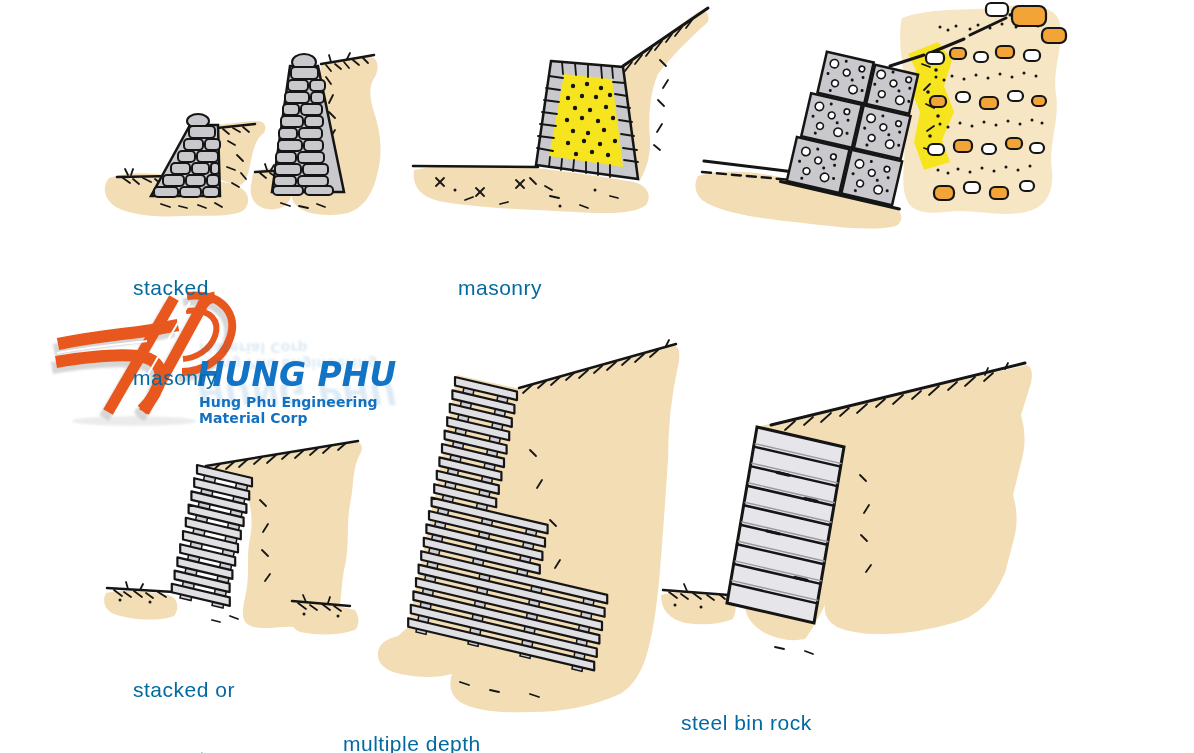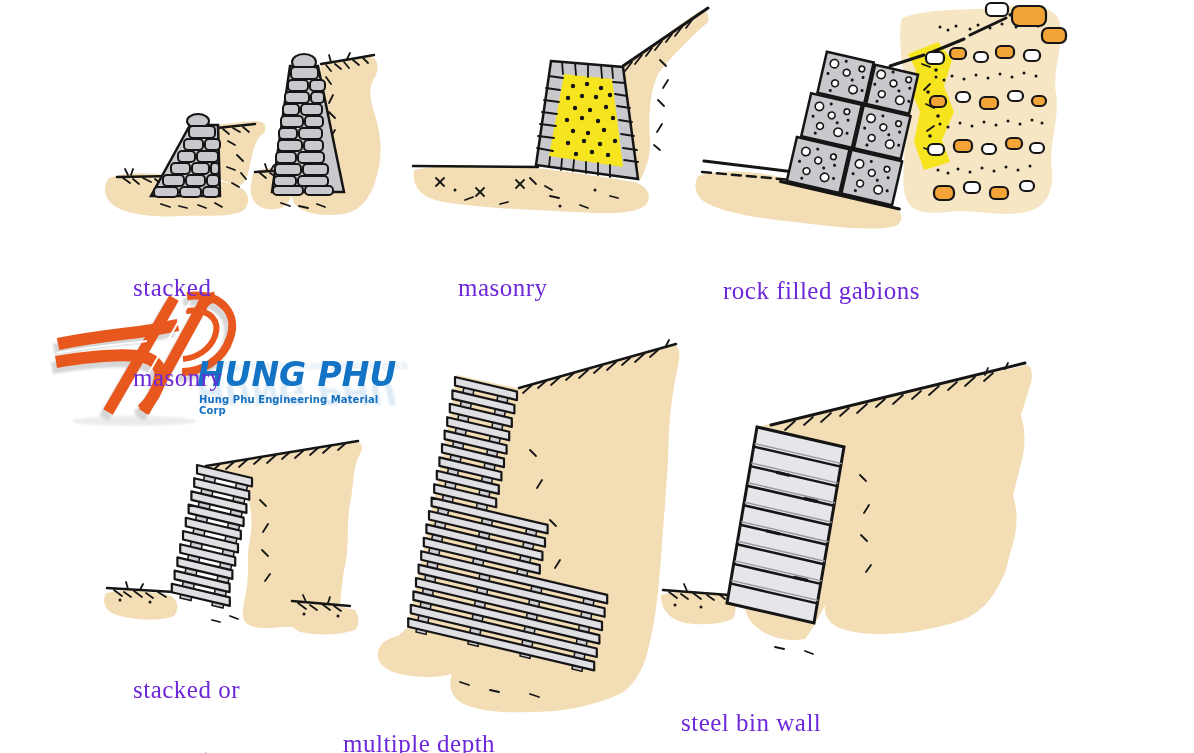--- a/index.html
+++ b/index.html
@@ -1,20 +1,20 @@
 <!DOCTYPE html>
 <html><head>
 <meta charset="utf-8">
 <style>
   html,body{margin:0;padding:0;background:#fff;}
   .canvas{position:relative;width:1194px;height:753px;background:#ffffff;overflow:hidden;
           font-family:"DejaVu Sans",sans-serif;}
   svg{position:absolute;overflow:visible;}
-  .lbl{position:absolute;font-family:Liberation Serif, serif;
-       font-size:25px;letter-spacing:.5px;color:#6d28d9;line-height:30px;white-space:pre;}
+  .lbl{position:absolute;font-family:Liberation Sans, sans-serif;
+       font-size:21px;letter-spacing:.5px;color:#0369a1;line-height:30px;white-space:pre;}
   .lbl.lh24{line-height:23px;}
   .lbl.lh27{line-height:27px;}
 
   
   .ink{stroke:#151515;fill:none;stroke-linecap:round;stroke-linejoin:round;}
   .tan{fill:#F3DDB4;stroke:none;}
   .tanlight{fill:#F6E6C4;stroke:none;}
   .stone{fill:#C9C8CD;stroke:#151515;stroke-width:2;}
   .stone3{fill:#C9C8CD;stroke:#151515;stroke-width:2.5;}
   .slat{fill:#E0DFE4;stroke:#151515;stroke-width:2.2;stroke-linejoin:round;}
@@ -23,21 +23,21 @@
   .yellow{fill:#F6E41F;stroke:none;}
   .orock{fill:#F2A437;stroke:#151515;stroke-width:2.2;}
   .wrock{fill:#ffffff;stroke:#151515;stroke-width:2.2;}
   .pebble{fill:#fff;stroke:#151515;stroke-width:1.6;}
   .dot{fill:#151515;stroke:none;}
 
   
   .logo{position:absolute;left:52px;top:284px;width:345px;height:160px;}
   .logo-title{position:absolute;left:145px;top:74px;font-size:33px;font-weight:bold;
       font-style:italic;color:#1373C5;letter-spacing:0px;line-height:34px;}
-  .logo-sub{position:absolute;left:147px;top:110px;font-size:10px;font-weight:bold;
+  .logo-sub{position:absolute;left:147px;top:110px;font-size:14px;font-weight:bold;
       color:#1470C0;letter-spacing:.1px;}
   .logo-reflect{position:absolute;left:145px;top:124px;width:230px;height:60px;
       transform:scaleY(-1);transform-origin:50% 0;opacity:.14;filter:blur(1px);}
   .logo-reflect .logo-title{left:0;top:0;}
   .logo-reflect .logo-sub{left:2px;top:36px;}
 </style>
 </head>
 <body>
 
 <div class="canvas">
@@ -586,29 +586,26 @@
     </g>
   </svg>
 
   <div class="lbl" style="left:133px;top:213px">
     <div>stacked</div>
     <div>masonry</div>
   </div>
   <div class="lbl" style="left:458px;top:213px">
     <div>masonry</div>
   </div>
-  <div class="lbl" style="left:723px;top:216px">
-    <div>rock filled gabions</div>
-  </div>
   <div class="lbl lh24" style="left:133px;top:632px">
     <div>stacked or</div>
     <div>concrete</div>
     
   </div>
   <div class="lbl lh27" style="left:343px;top:676px">
     <div>multiple depth</div>
     
   </div>
   <div class="lbl" style="left:681px;top:648px">
-    <div>steel bin wall</div>
+    <div>steel bin rock</div>
   </div>
 
 </div>
 
 </body></html>

